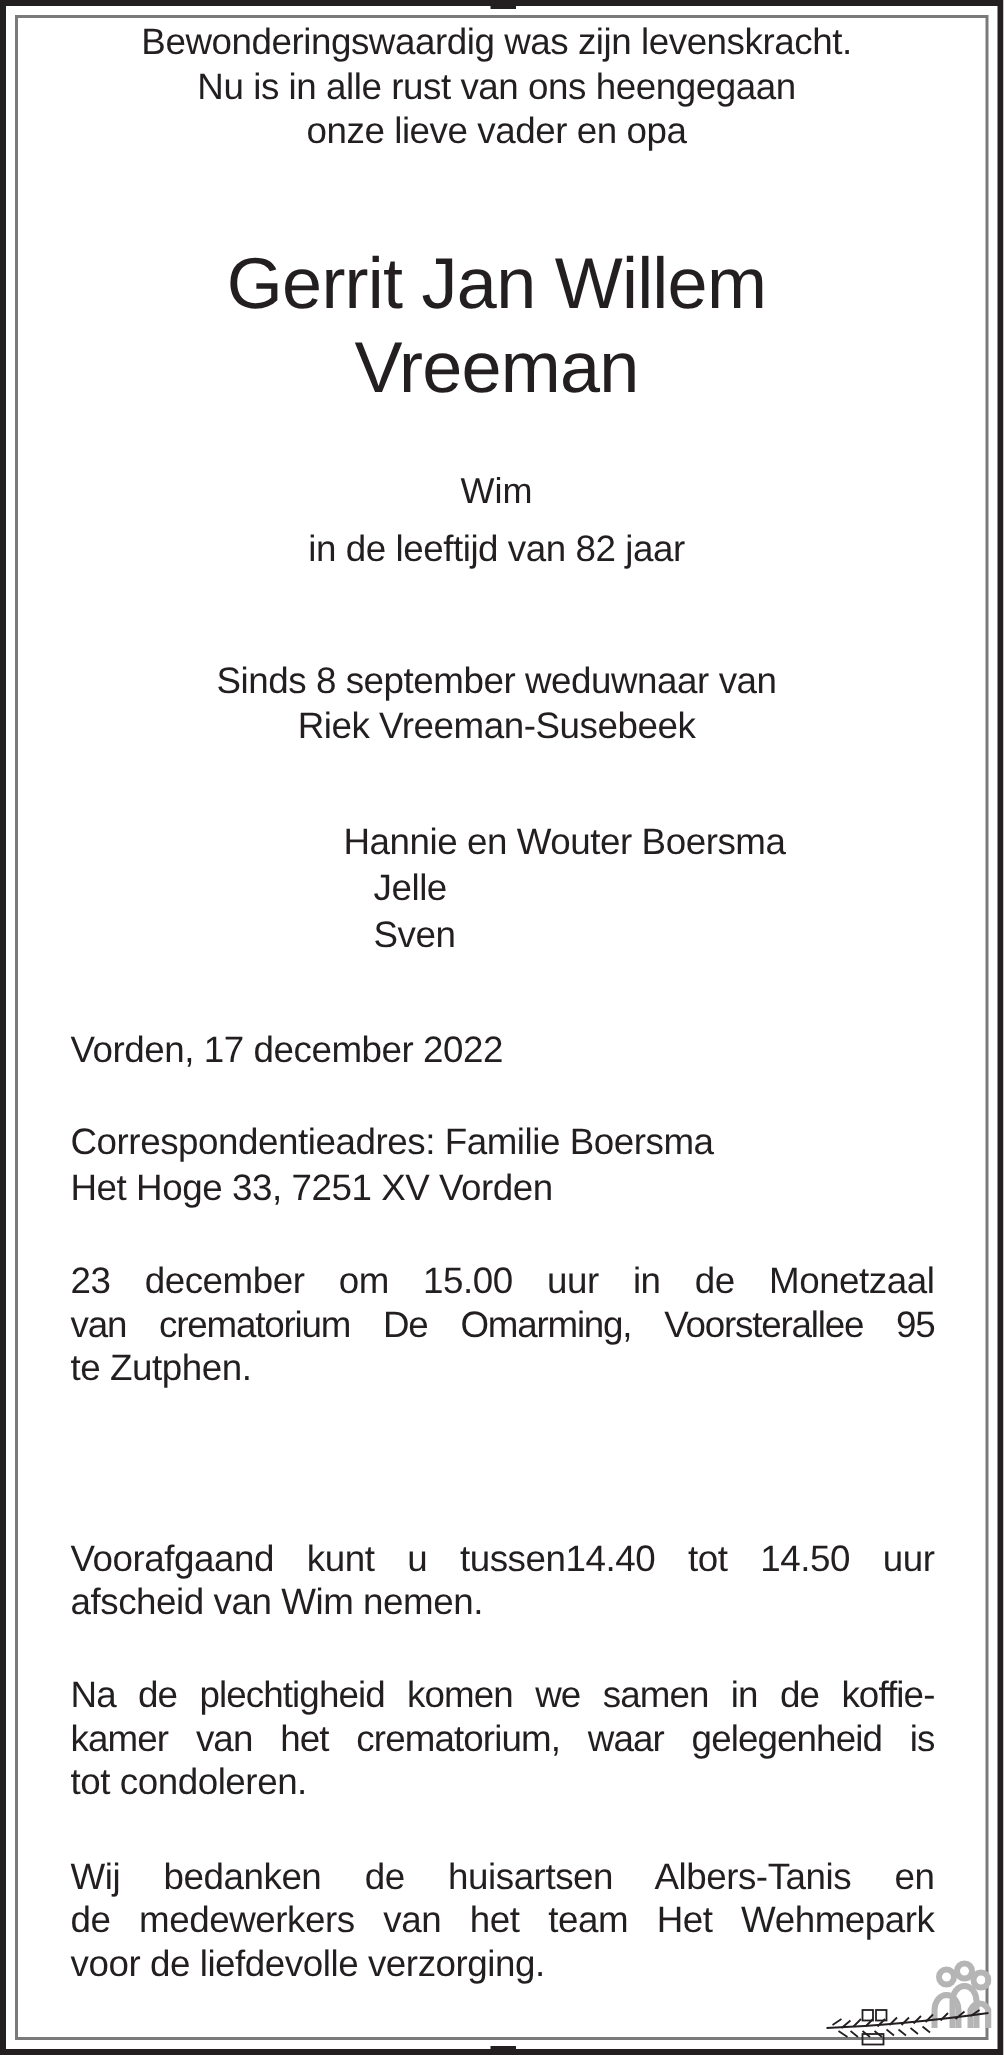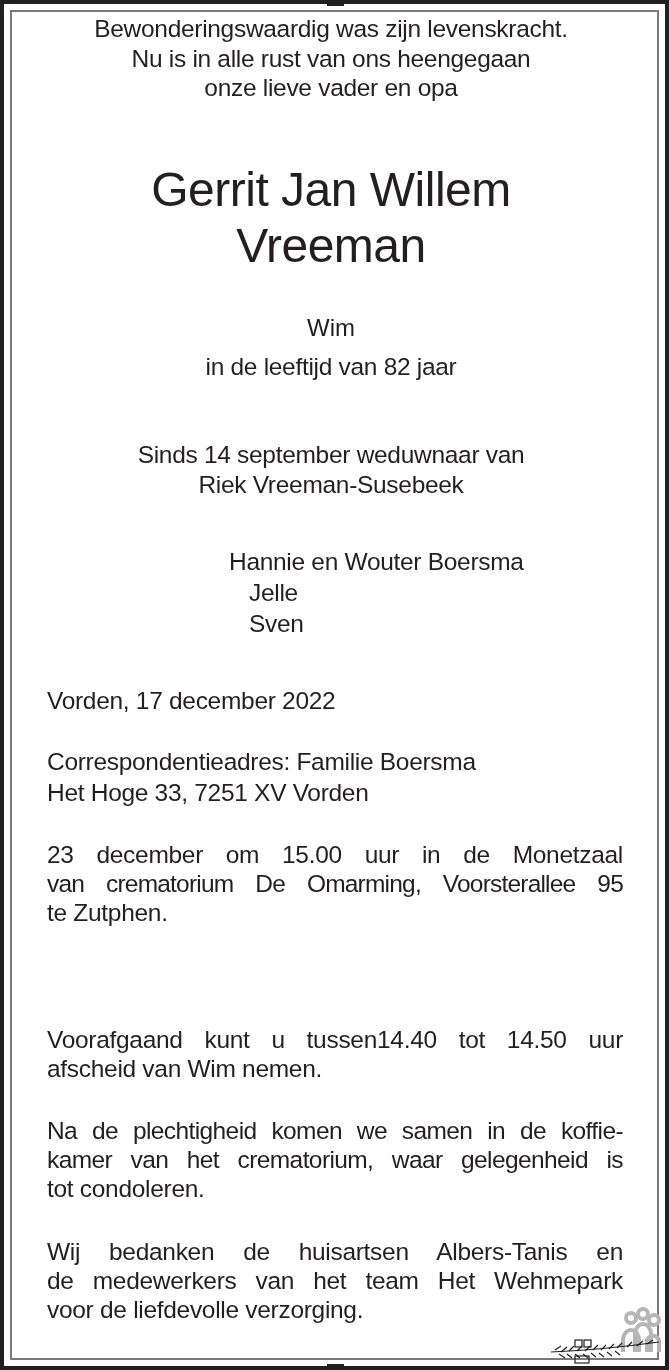--- a/index.html
+++ b/index.html
@@ -36,21 +36,21 @@
 <div class="c quote" style="top:44px;">Nu is in alle rust van ons heengegaan</div>
 <div class="c quote" style="top:73px;">onze lieve vader en opa</div>
 
 <div class="c name" style="top:162px;">Gerrit Jan Willem</div>
 <div class="c name" style="top:218px;">Vreeman</div>
 
 <div class="c nick" style="top:308px;">Wim</div>
 
 <div class="c body" style="top:352px;">in de leeftijd van 82 jaar</div>
 
-<div class="c body" style="top:440px;">Sinds 14 september weduwnaar van</div>
+<div class="c body" style="top:440px;">Sinds 8 september weduwnaar van</div>
 <div class="c body" style="top:470px;">Riek Vreeman-Susebeek</div>
 
 <div class="l body" style="left:229px; top:547px;">Hannie en Wouter Boersma</div>
 <div class="l body" style="left:249px; top:578px;">Jelle</div>
 <div class="l body" style="left:249px; top:609px;">Sven</div>
 
 <div class="l body" style="left:47px; top:686px;">Vorden, 17 december 2022</div>
 
 <div class="l body" style="left:47px; top:747px;">Correspondentieadres: Familie Boersma</div>
 <div class="l body" style="left:47px; top:778px;">Het Hoge 33, 7251 XV  Vorden</div>

